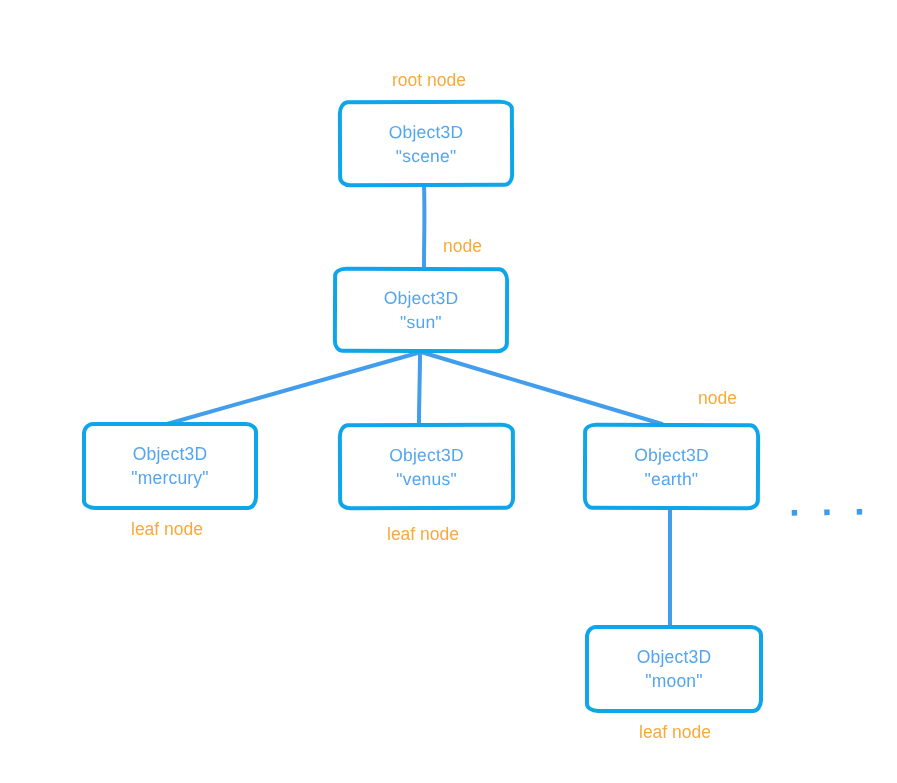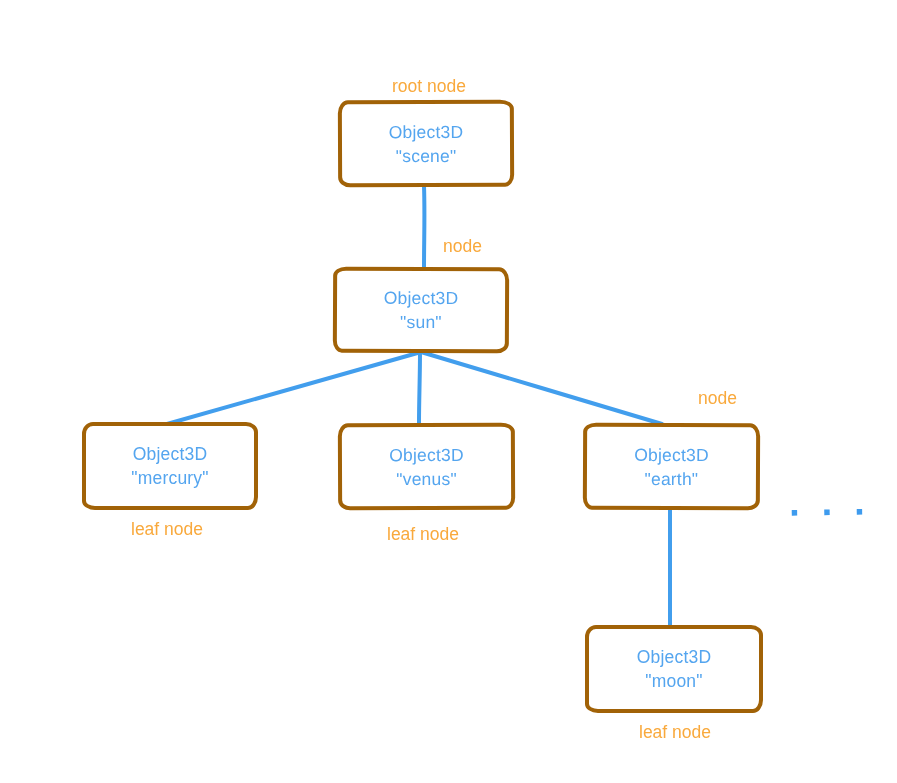--- a/index.html
+++ b/index.html
@@ -19,21 +19,21 @@
     position: absolute;
     left: 0;
     top: 0;
     width: 897px;
     height: 783px;
     pointer-events: none;
   }
   .node-box {
     position: absolute;
     box-sizing: border-box;
-    border: 4px solid #a16207;
+    border: 4px solid #0ea5e9;
     background: #ffffff;
     display: flex;
     flex-direction: column;
     align-items: center;
     justify-content: center;
     text-align: center;
     color: #54A5EF;
     font-size: 17.5px;
     line-height: 24px;
     letter-spacing: 0.2px;
@@ -52,21 +52,21 @@
 
   .annotation {
     position: absolute;
     color: #F9A93C;
     font-size: 17.5px;
     line-height: 20px;
     white-space: nowrap;
   }
   .annotation.centered { transform: translateX(-50%); }
 
-  #label-root-node    { left: 429px; top: 76px; }
+  #label-root-node    { left: 429px; top: 70px; }
   #label-sun-node     { left: 443px; top: 236px; }
   #label-mercury-leaf { left: 167px; top: 519px; }
   #label-venus-leaf   { left: 423px; top: 524px; }
   #label-earth-node   { left: 698px; top: 388px; }
   #label-moon-leaf    { left: 675px; top: 722px; }
 
   .ellipsis {
     position: absolute;
     left: 789px;
     top: 483px;

